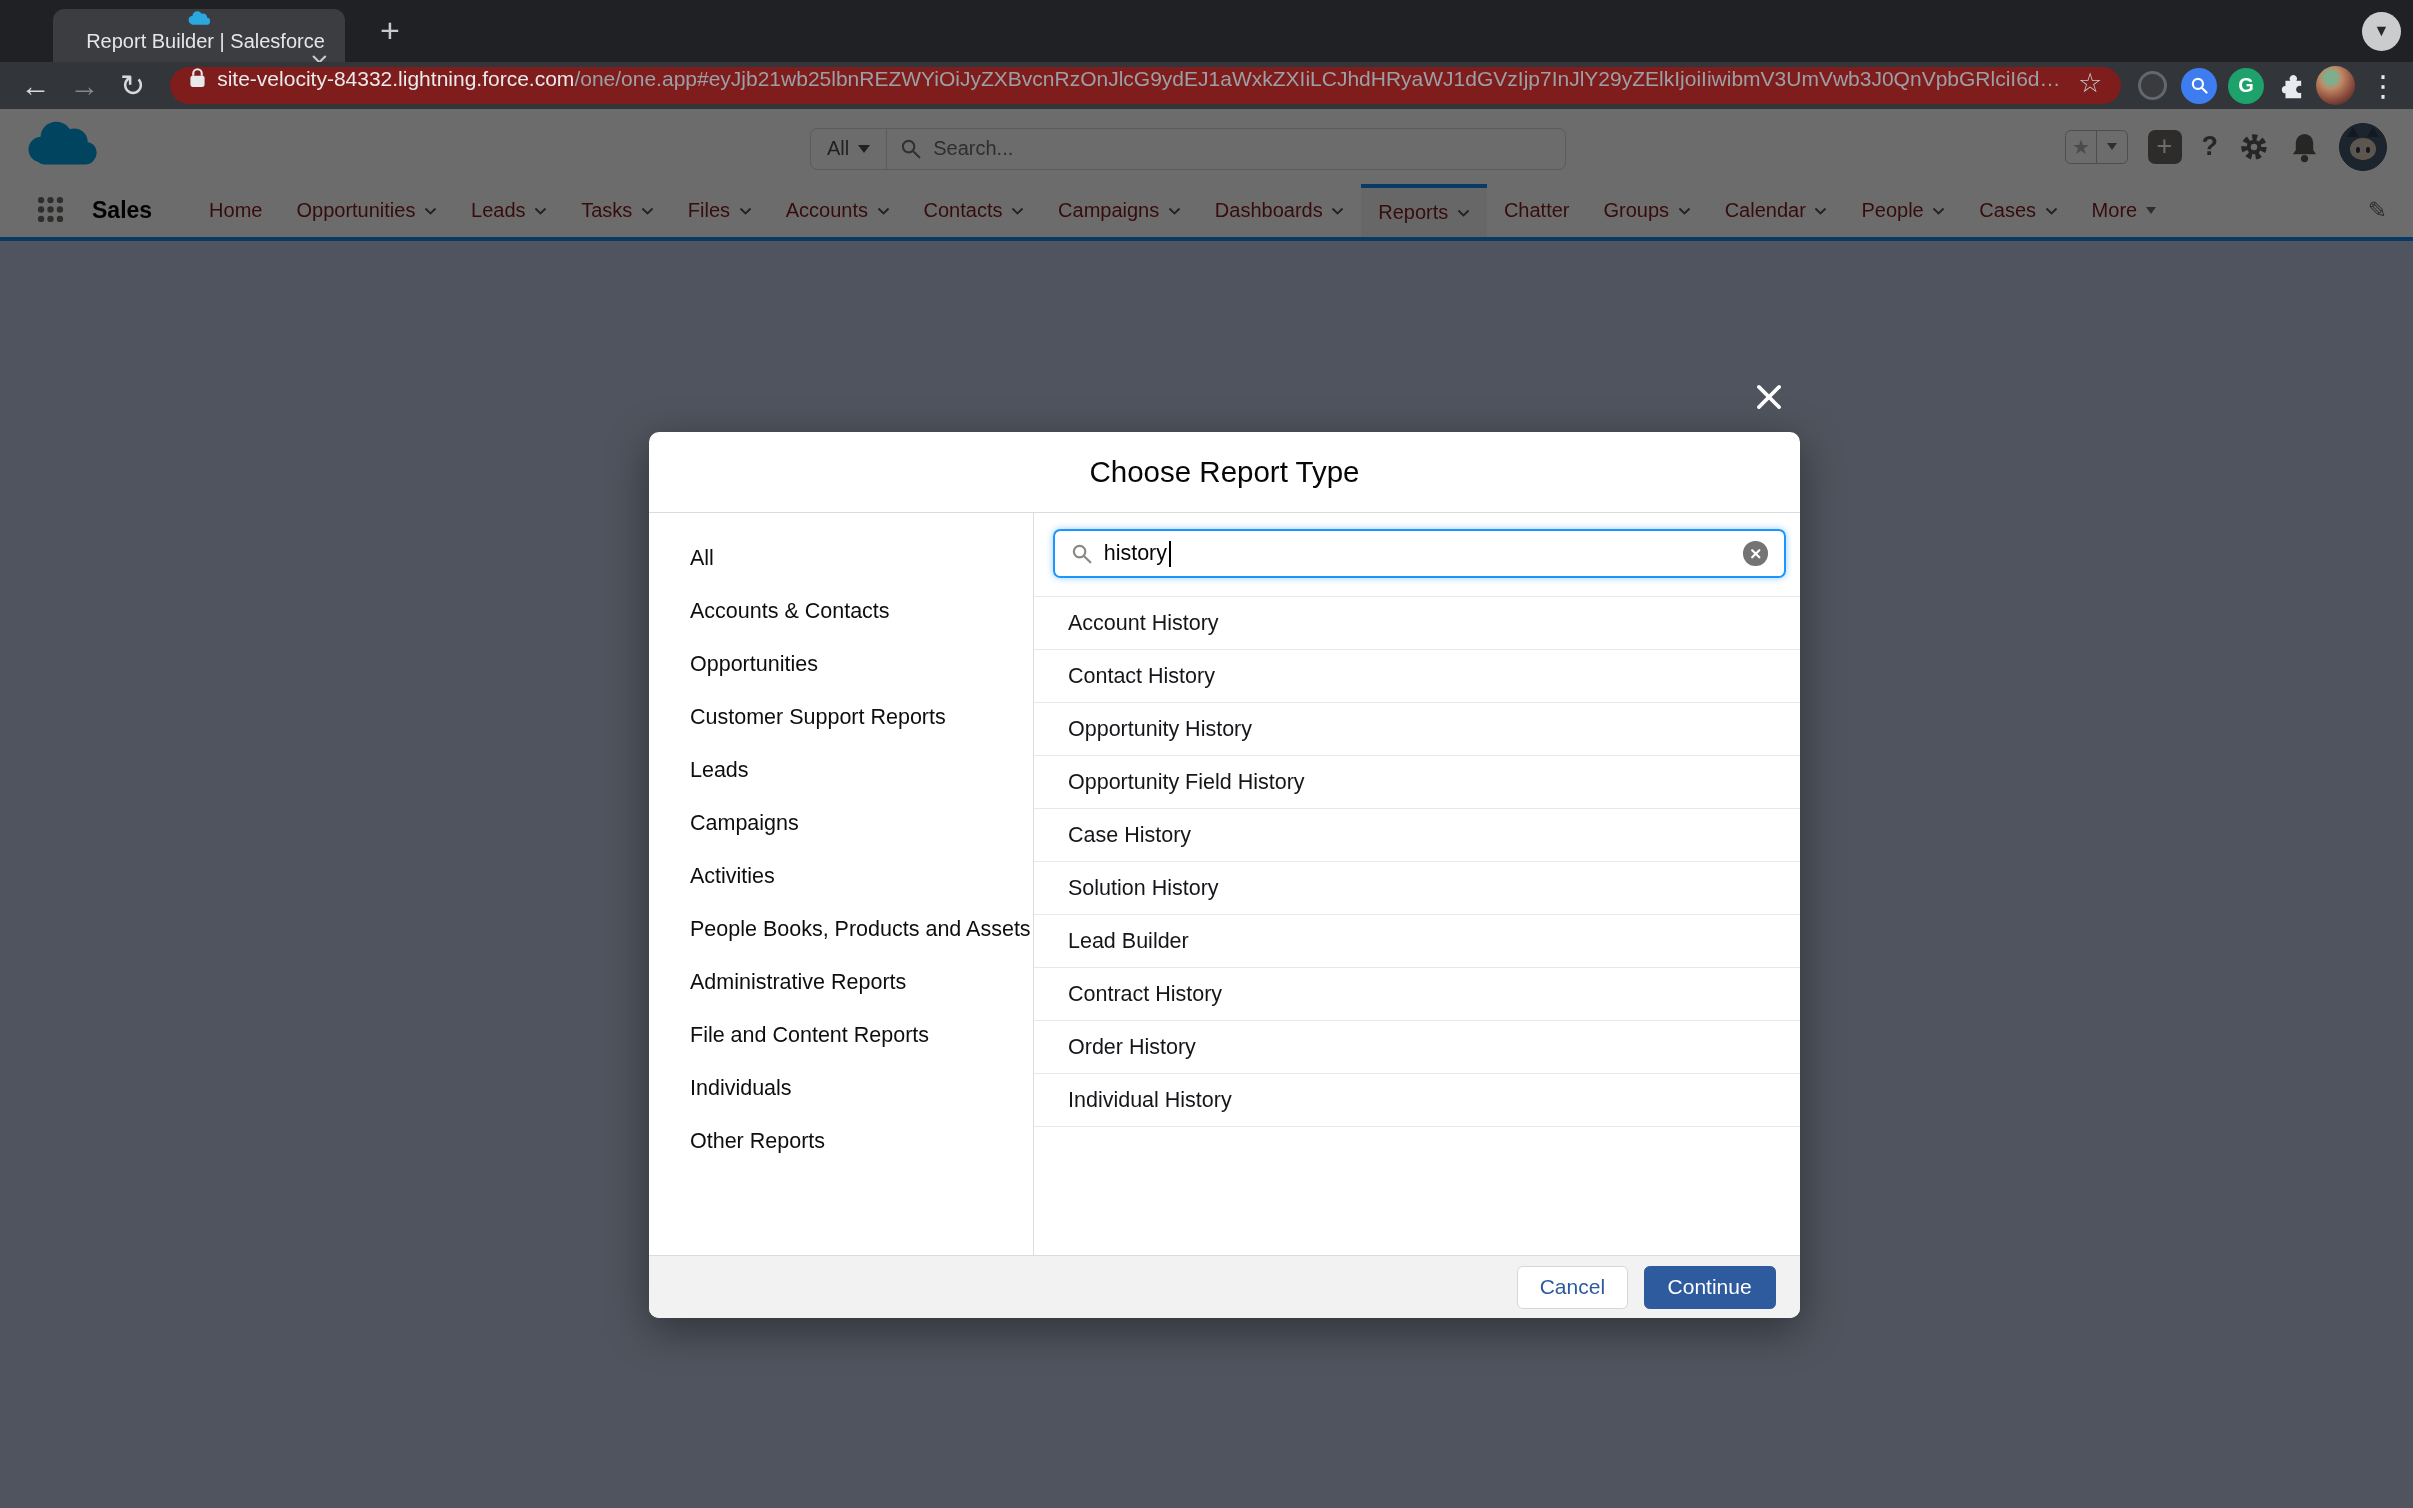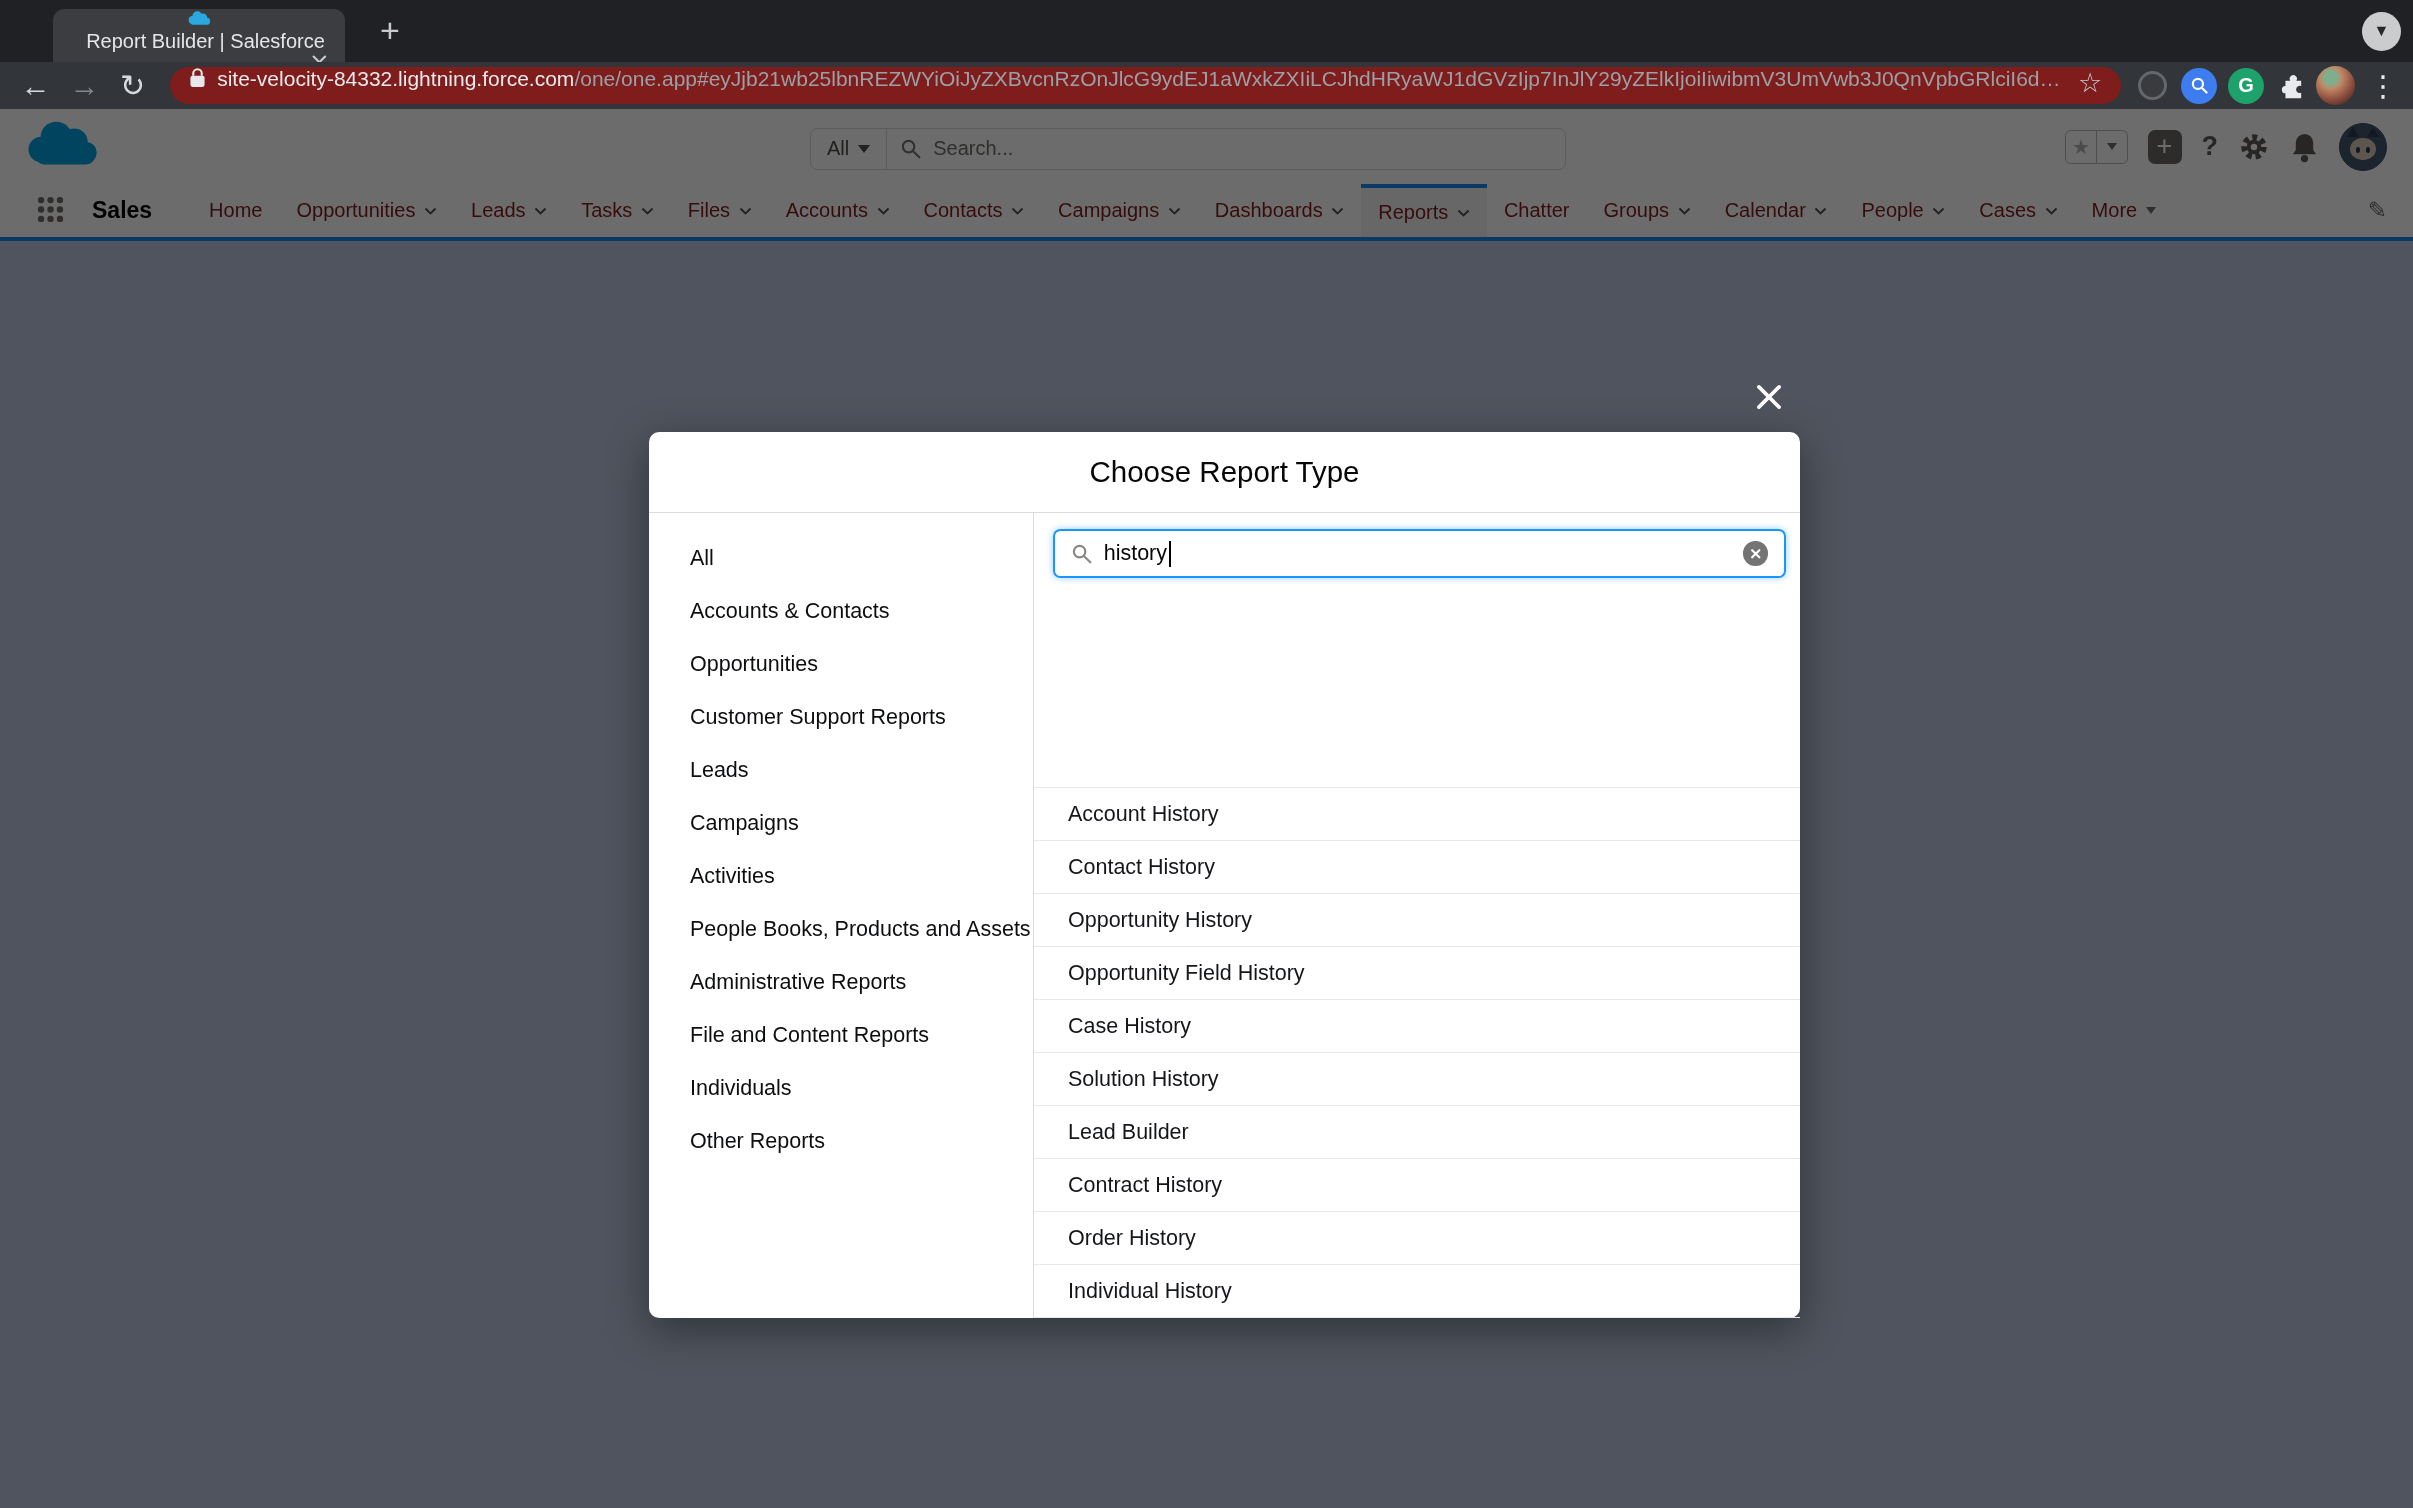--- a/index.html
+++ b/index.html
@@ -79,21 +79,21 @@
   .overlay{position:absolute;left:0;top:109px;width:2413px;height:1399px;background:rgba(0,0,0,0.575);z-index:30;}
   .modal-close{position:absolute;left:1756px;top:384px;z-index:40;}
   .modal{position:absolute;left:631px;top:432px;width:1151px;height:886px;background:#fff;border-radius:10px;
          z-index:40;display:flex;flex-direction:column;box-shadow:0 11.5px 43px rgba(0,0,0,.4);box-sizing:border-box;margin-left:18px;}
   .modal-header{height:80px;min-height:80px;display:flex;align-items:center;justify-content:center;
                 border-bottom:1.4px solid #dedcda;}
   .modal-title{font-size:29.5px;font-weight:400;color:#080707;}
   .modal-body{flex:1;display:flex;min-height:0;}
   .sidebar{width:385px;min-width:385px;border-right:1.4px solid #dedcda;padding-top:18.7px;box-sizing:border-box;}
   .cat{height:53px;display:flex;align-items:center;padding-left:41px;font-size:21.5px;color:#0d0e10;}
-  .content{flex:1;display:flex;flex-direction:column;padding-top:16px;min-width:0;justify-content:space-between;}
+  .content{flex:1;display:flex;flex-direction:column;padding-top:16px;min-width:0;}
   .searchbox{margin:0 14.4px 0 18.7px;height:45px;border:2.2px solid #1b96ff;border-radius:7.2px;
              box-shadow:0 0 7.2px rgba(27,150,255,.45);display:flex;align-items:center;padding:0 16px;}
   .sval{font-size:21.5px;color:#060606;margin-left:11.5px;}
   .caret{display:inline-block;width:2.2px;height:26px;background:#000;margin-left:2.2px;animation:blink 1.1s steps(1) infinite;}
   @keyframes blink{50%{opacity:0;}}
   .clearbtn{margin-left:auto;width:24.4px;height:24.4px;border-radius:50%;background:#747474;
             display:flex;align-items:center;justify-content:center;}
   .rows{margin-top:18px;}
   .rrow{height:52px;display:flex;align-items:center;padding-left:34px;font-size:21.5px;color:#141619;
         border-top:1.4px solid #e9e8e6;}
@@ -409,16 +409,20 @@
           <div class="rrow">Case History</div>
           <div class="rrow">Solution History</div>
           <div class="rrow">Lead Builder</div>
           <div class="rrow">Contract History</div>
           <div class="rrow">Order History</div>
           <div class="rrow">Individual History</div>
         </div>
       </div>
     </div>
 
+    <div class="modal-footer">
+      <button class="btn btn-cancel">Cancel</button>
+      <button class="btn btn-continue">Continue</button>
+    </div>
   </div>
 
 </div>
 
 
 </body></html>

